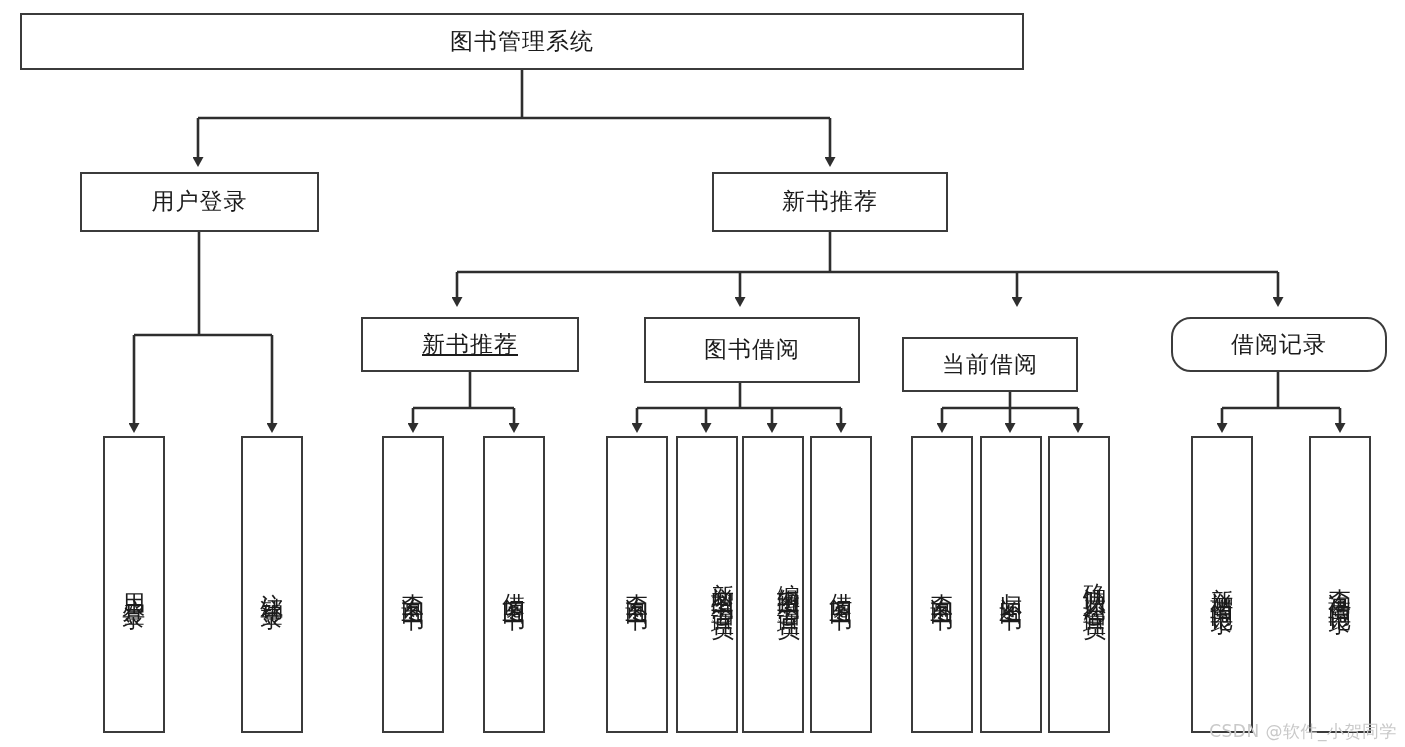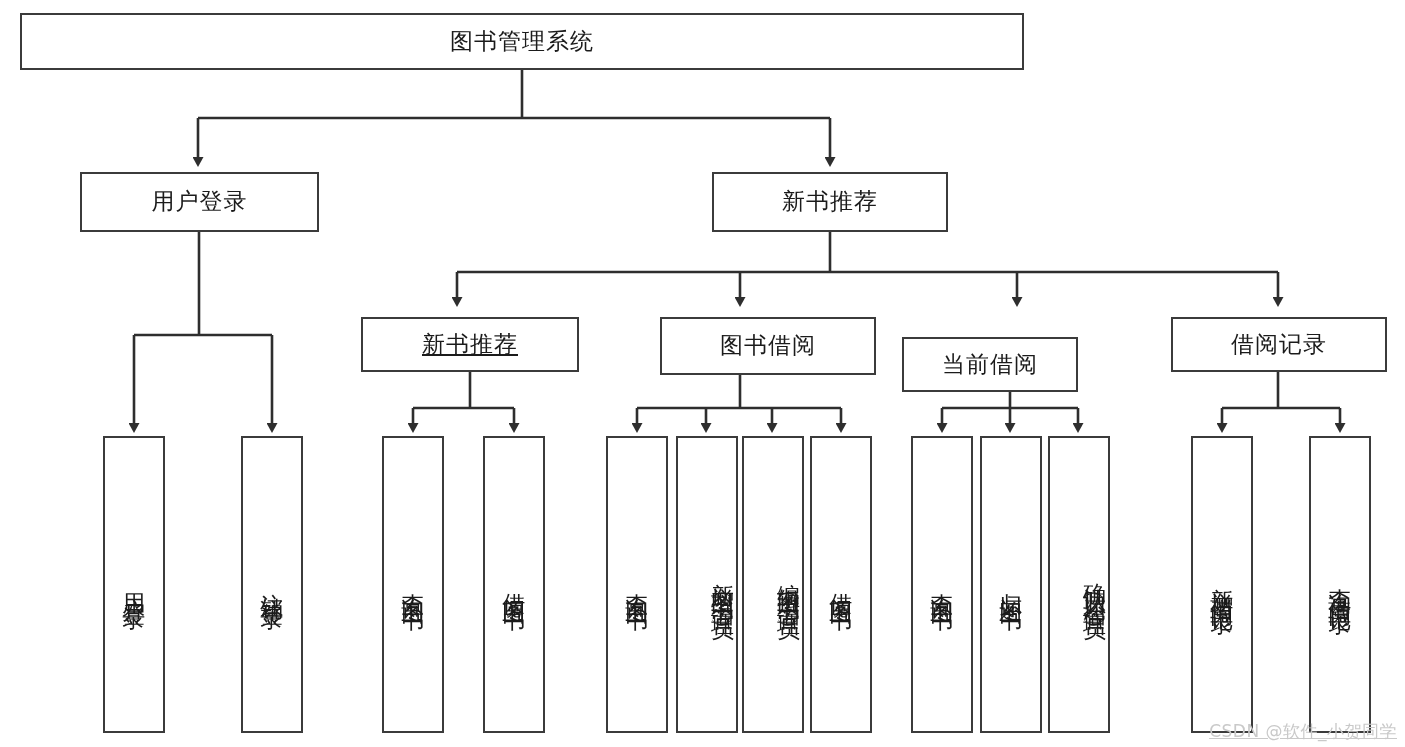--- a/index.html
+++ b/index.html
@@ -60,21 +60,20 @@
   }
   .watermark {
     position: absolute;
     right: 8px;
     bottom: 4px;
     font-size: 17px;
     color: #c9c9c9;
     letter-spacing: 0.5px;
     white-space: nowrap;
     pointer-events: none;
-    text-decoration: underline;
   }
 </style>
 </head>
 <body>
 
 <div id="canvas">
 
   <svg class="svg-layer" viewBox="0 0 1405 747">
     <defs>
       <marker id="arrow" markerWidth="10" markerHeight="11" refX="1" refY="5.5" orient="auto" markerUnits="userSpaceOnUse">
@@ -132,27 +131,27 @@
   <div class="node horiz" style="left:80px; top:172px; width:239px; height:60px;">
     <span class="label">用户登录</span>
   </div>
   <div class="node horiz" style="left:712px; top:172px; width:236px; height:60px;">
     <span class="label">新书推荐</span>
   </div>
 
   <div class="node horiz" style="left:361px; top:317px; width:218px; height:55px;text-decoration:underline;">
     <span class="label">新书推荐</span>
   </div>
-  <div class="node horiz" style="left:660px; top:317px; width:216px; height:58px;">
+  <div class="node horiz" style="left:644px; top:317px; width:216px; height:66px;">
     <span class="label">图书借阅</span>
   </div>
   <div class="node horiz" style="left:902px; top:317px; width:176px; height:55px;margin-top:20px;">
     <span class="label">当前借阅</span>
   </div>
-  <div class="node horiz" style="left:1171px; top:317px; width:216px; height:55px;">
+  <div class="node horiz" style="left:1171px; top:317px; width:216px; height:55px;border-radius:20px;">
     <span class="label">借阅记录</span>
   </div>
 
   <div class="node vert center-text" style="left:103px; top:436px; width:62px; height:297px;">
     <span class="label">用户登录</span>
   </div>
   <div class="node vert center-text" style="left:241px; top:436px; width:62px; height:297px;">
     <span class="label">注销登录</span>
   </div>
 

